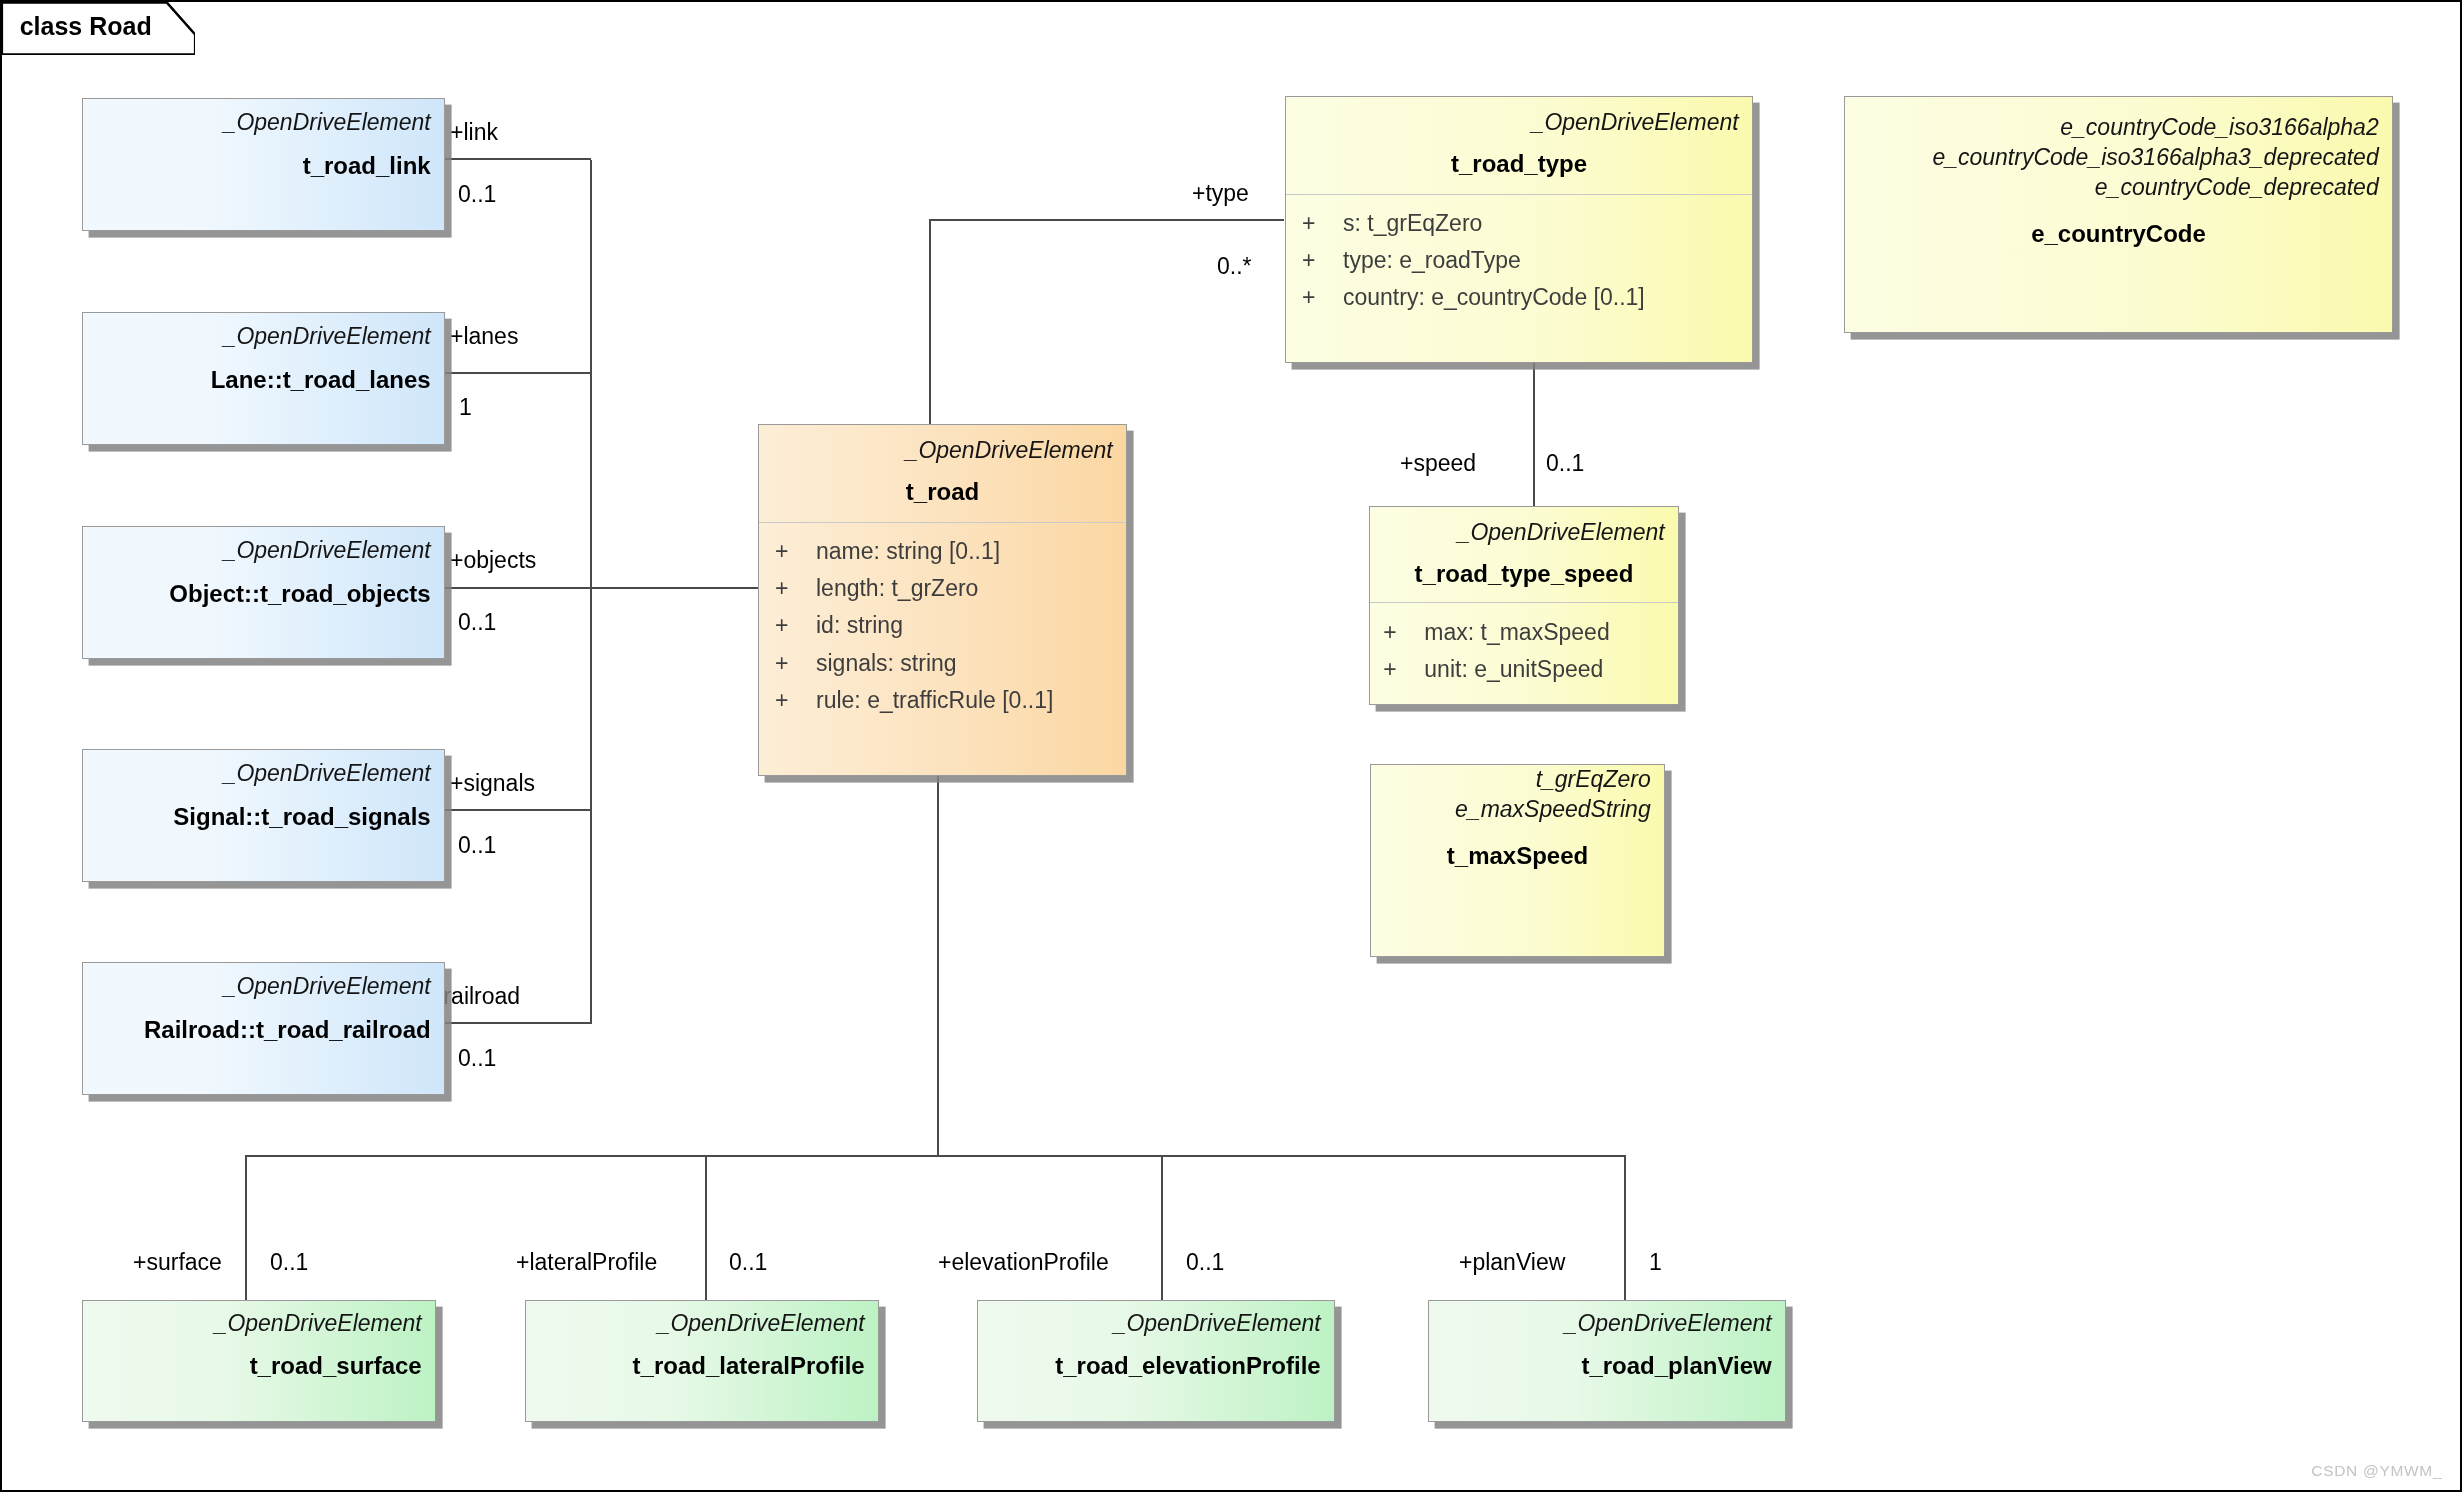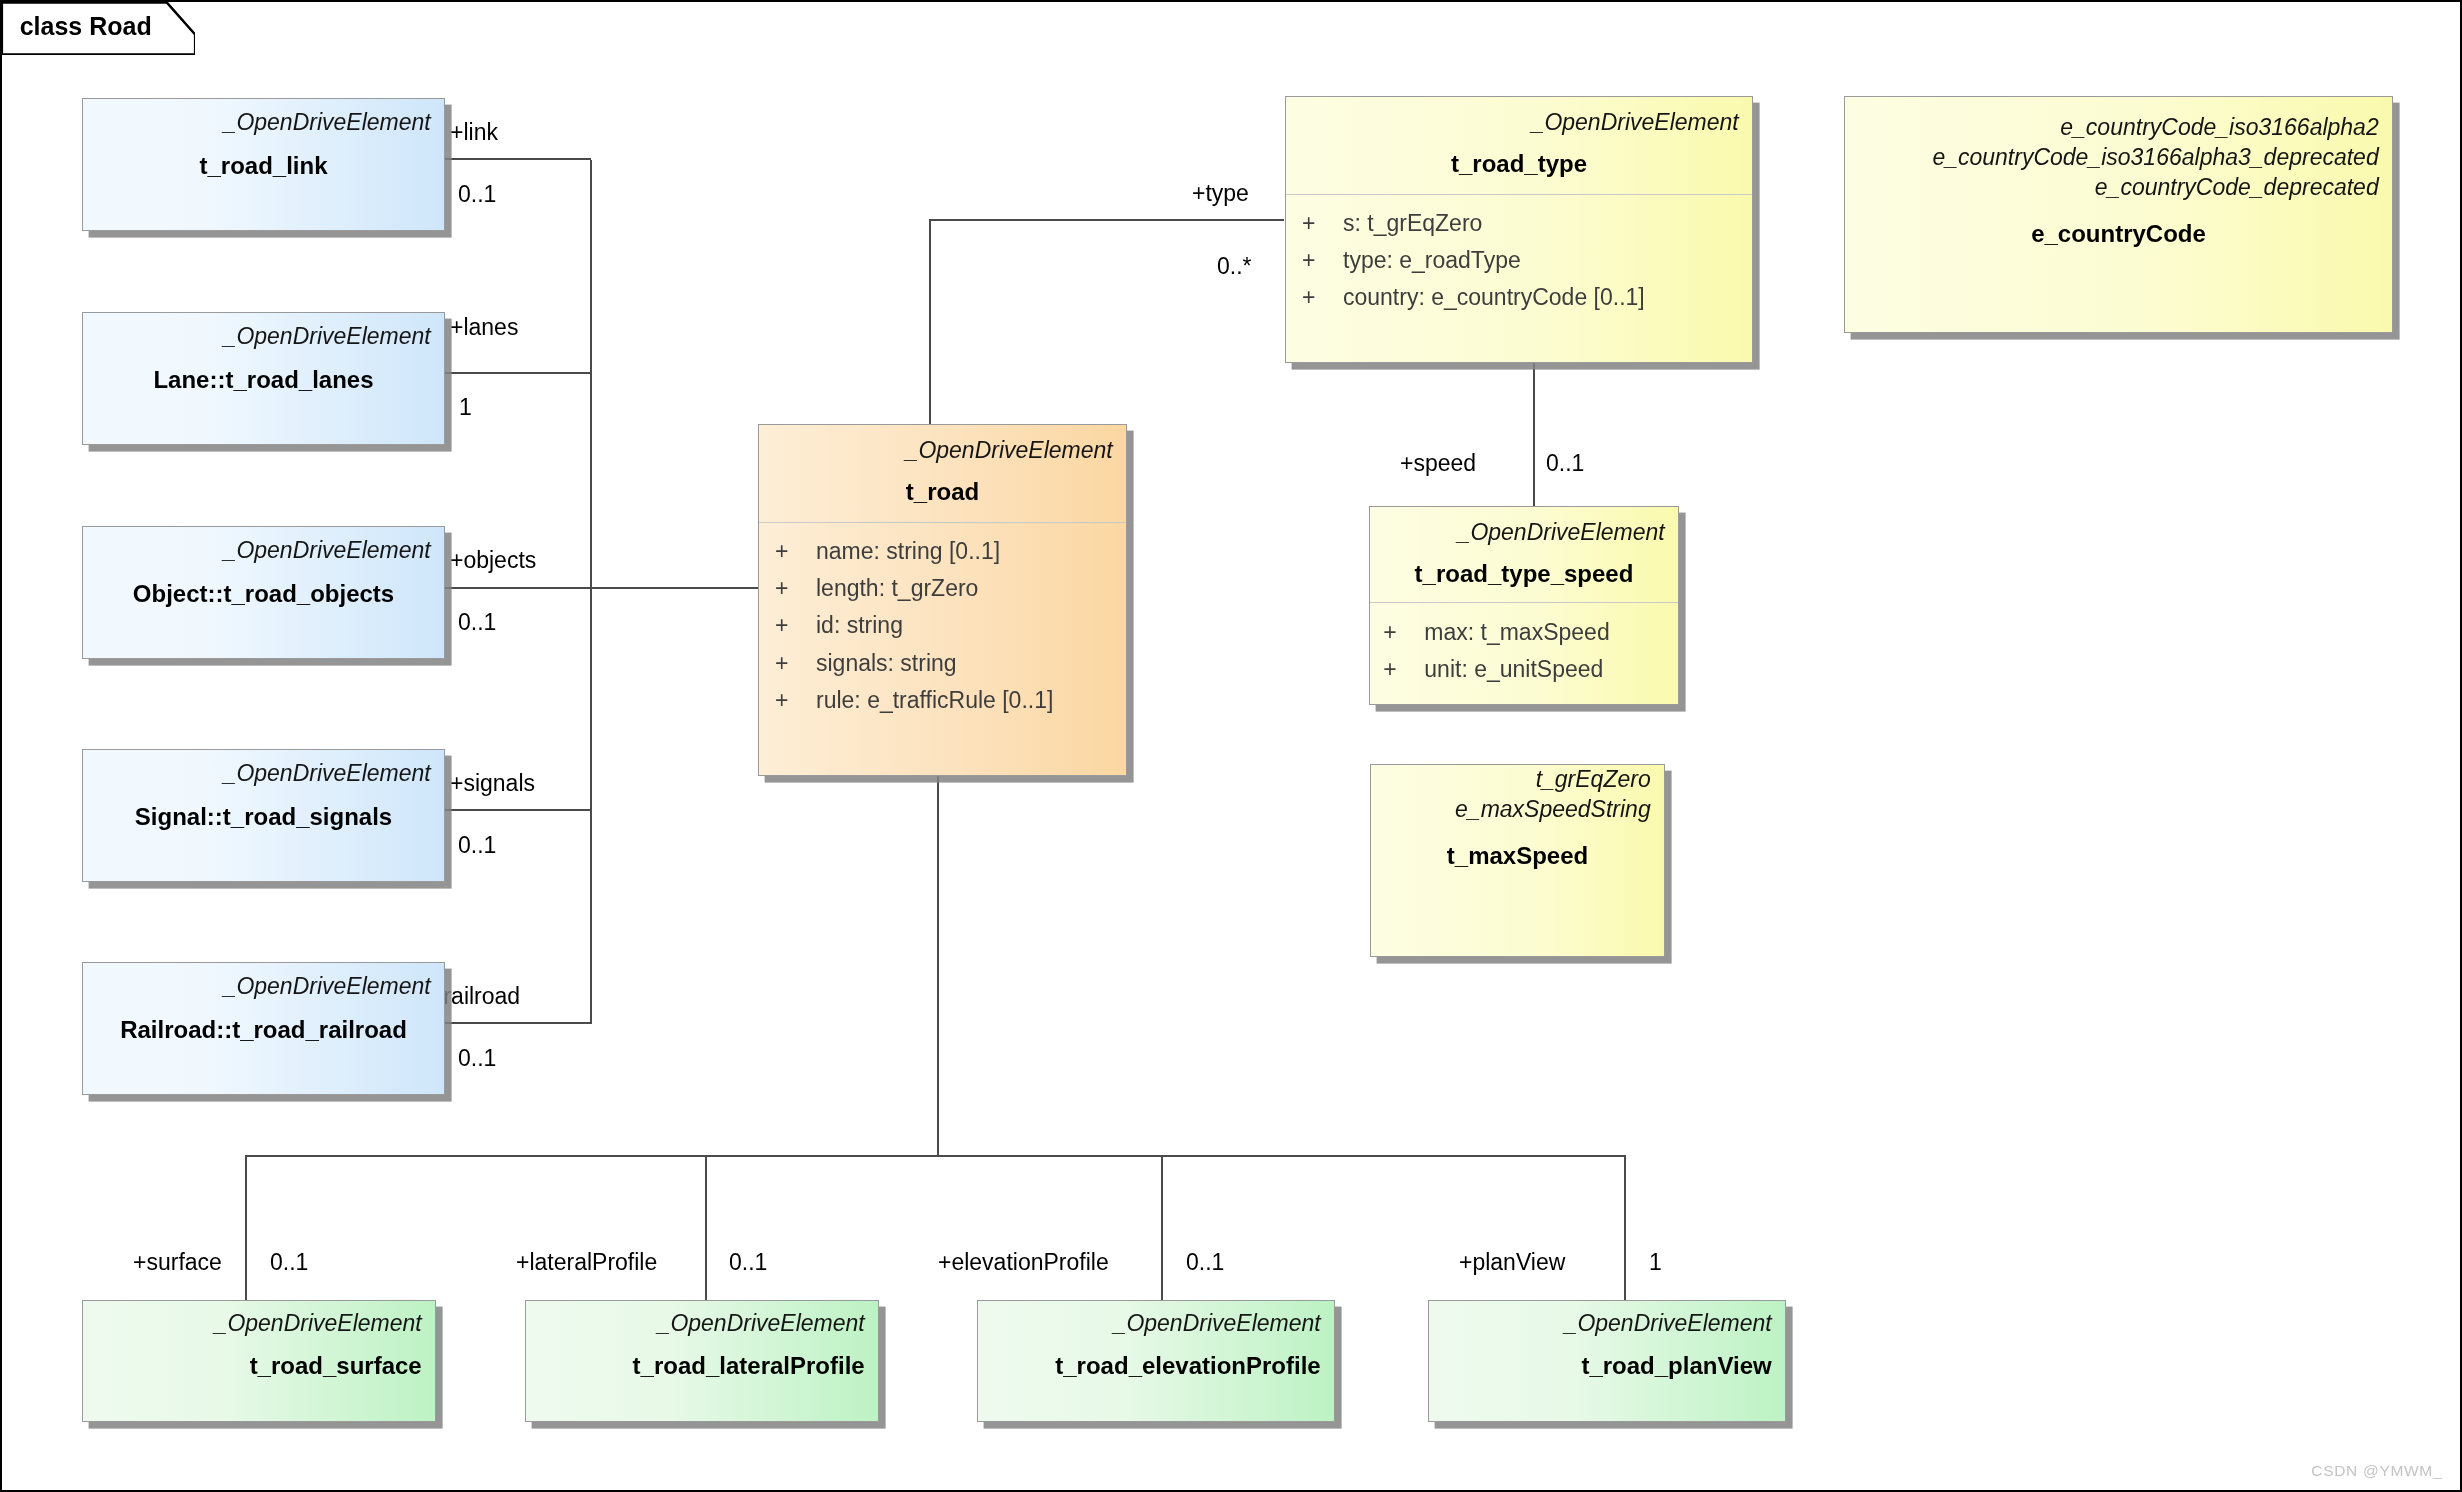--- a/index.html
+++ b/index.html
@@ -105,21 +105,21 @@
     white-space: nowrap;
   }
   .uml-box .attr .vis { width: 41px; flex: 0 0 41px; }
 
   
   .box-blue {
     background: linear-gradient(to right, #f2f9fe 0%, #f0f8fe 35%, #cfe6fa 100%);
   }
   .box-blue .hdr { padding-top: 10.3px; }
   .box-blue .stereo { text-align: right; display: block; }
-  .box-blue .cname { text-align: center; display: block; margin-top: 16px; }
+  .box-blue .cname { text-align: right; display: block; margin-top: 16px; }
 
   
   .box-orange {
     background: linear-gradient(to right, #fdeed7 0%, #fce2bd 55%, #fbd7a2 100%);
   }
   .box-orange .stereo { text-align: right; display: block; }
   .box-orange .cname { text-align: center; display: block; margin-top: 14.7px; }
 
   
   .box-yellow {
@@ -187,21 +187,21 @@
   <div class="hline" style="left:243px; top:1153px; width:1380px;"></div>
 
   <div class="vline" style="left:243px; top:1153px; height:147px;"></div>
   <div class="vline" style="left:703px; top:1153px; height:147px;"></div>
   <div class="vline" style="left:1159px; top:1153px; height:147px;"></div>
   <div class="vline" style="left:1622px; top:1153px; height:147px;"></div>
 
   <div class="role-label" style="left:448px; top:119px;">+link</div>
   <div class="mult-label" style="left:456px; top:181px;">0..1</div>
 
-  <div class="role-label" style="left:448px; top:314px;">+lanes</div>
+  <div class="role-label" style="left:448px; top:323px;">+lanes</div>
   <div class="mult-label" style="left:457px; top:394px;">1</div>
 
   <div class="role-label" style="left:448px; top:547px;">+objects</div>
   <div class="mult-label" style="left:456px; top:609px;">0..1</div>
 
   <div class="role-label" style="left:448px; top:770px;">+signals</div>
   <div class="mult-label" style="left:456px; top:832px;">0..1</div>
 
   <div class="role-label" style="left:428px; top:983px;">+railroad</div>
   <div class="mult-label" style="left:456px; top:1045px;">0..1</div>

